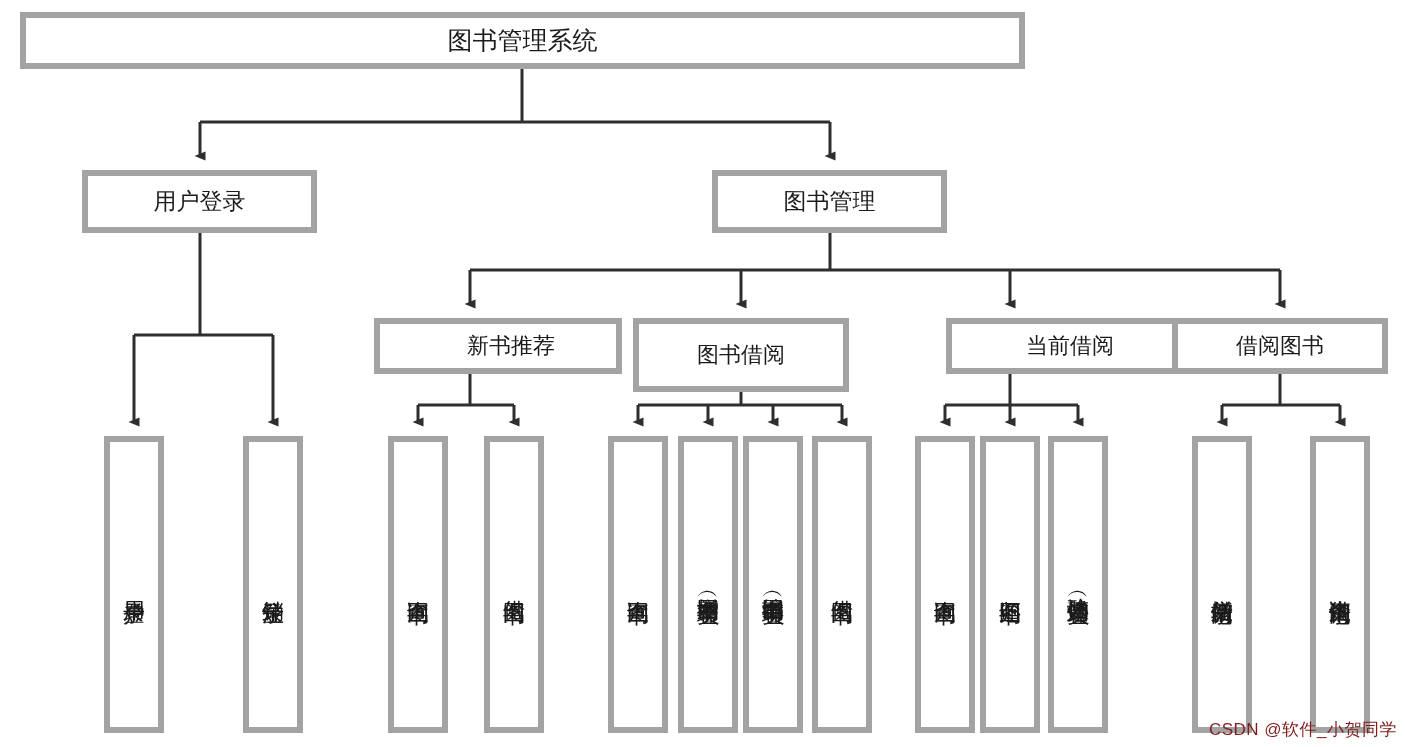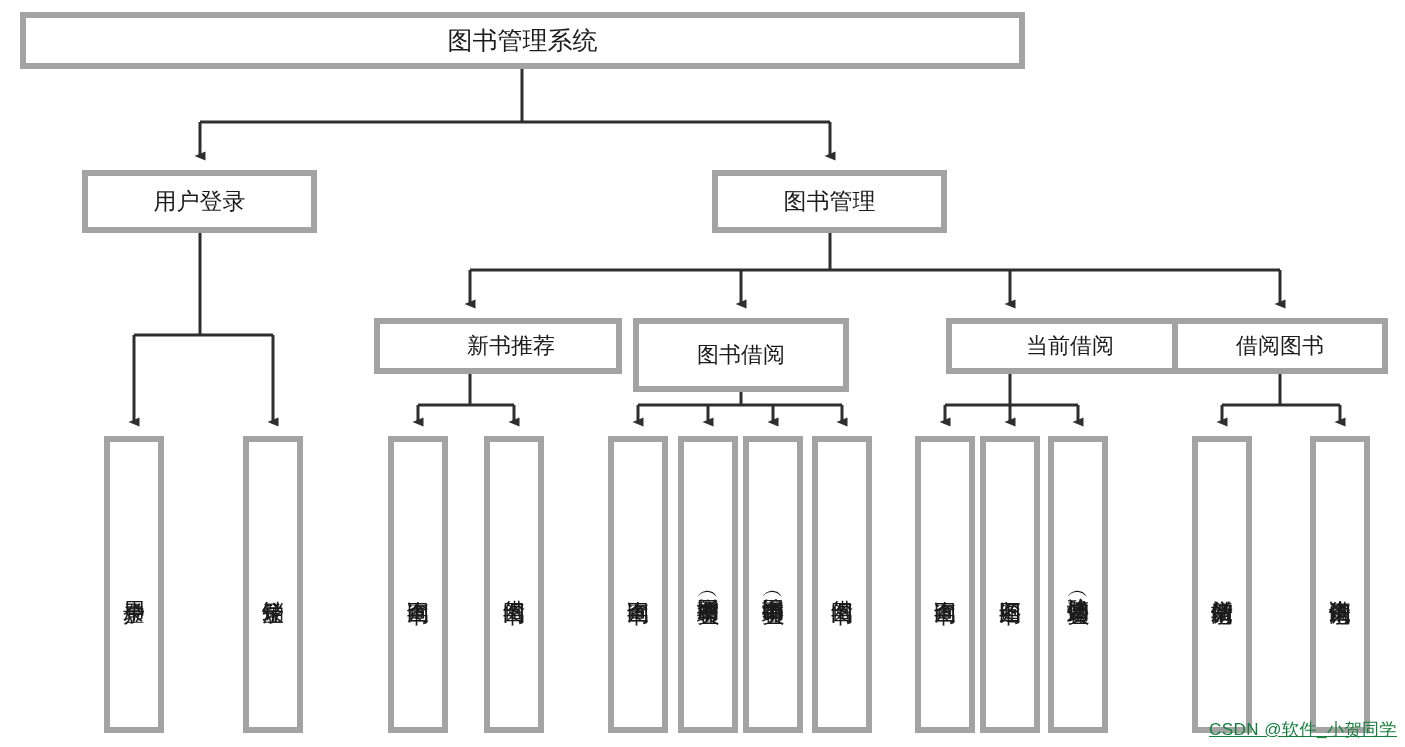--- a/index.html
+++ b/index.html
@@ -54,24 +54,23 @@
     text-orientation: upright;
     white-space: nowrap;
     display: block;
   }
   .node .label { display: block; white-space: nowrap; }
   #watermark {
     position: absolute;
     right: 8px;
     bottom: 6px;
     font-size: 17px;
-    color: #15803d;
+    color: #7f1d1d;
     letter-spacing: 0.5px;
     user-select: none;
-    text-decoration: underline;
   }
 </style>
 </head>
 <body>
 
 <div id="canvas">
 
   <svg id="wires" viewBox="0 0 1405 747">
     <defs>
       <marker id="arrow" markerWidth="12" markerHeight="12" refX="5.2" refY="6" orient="auto" markerUnits="userSpaceOnUse">

